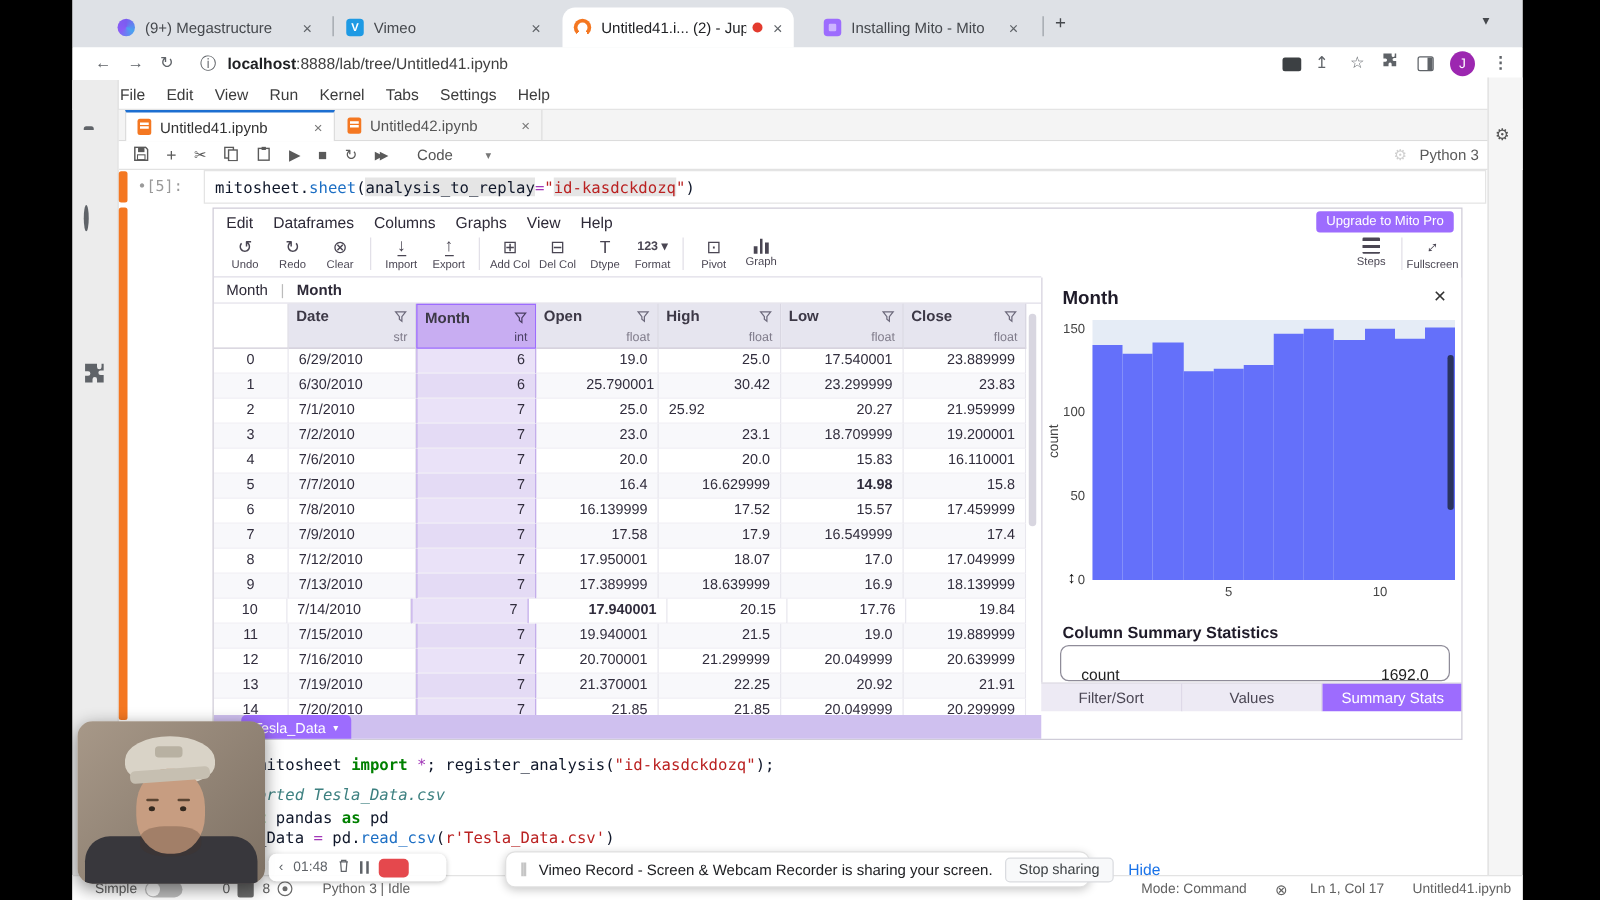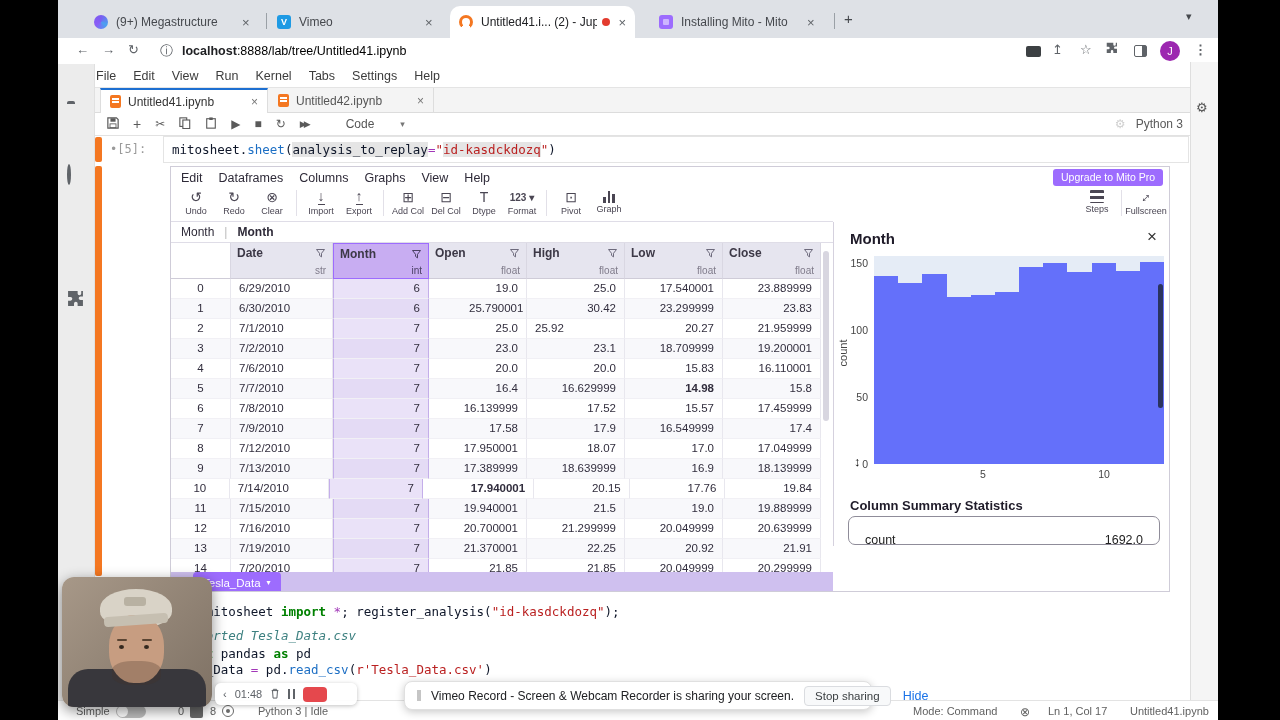--- a/index.html
+++ b/index.html
@@ -21,39 +21,39 @@
 .fav-jup{border-radius:50%;background:conic-gradient(from 220deg,#f47721 0 78%,transparent 78%)}
 .fav-jup::after{content:"";position:absolute;inset:3px;background:#fff;border-radius:50%}
 .ctab.active .fav-jup::after{background:#fff}
 .fav-mito{border-radius:3px;background:#9d6cfe}
 .fav-mito::after{content:"";position:absolute;inset:4px;background:#cdb4ff;border-radius:1px}
 .recdot{width:8px;height:8px;border-radius:50%;background:#e33b2e;margin-left:5px;flex:0 0 8px}
 #addressbar{left:0;top:38px;width:1160px;height:26px;background:#fff;display:flex;align-items:center}
 .aicon{color:#5f6368;font-size:13px;position:absolute;top:42px}
 #urltext{position:absolute;top:44px;left:124px;font-size:12.5px;color:#202124;white-space:nowrap}
 #urltext .host{font-weight:600;color:#202124}
-#urltext .rest{color:#000000}
+#urltext .rest{color:#404040}
 .avatar{position:absolute;top:41px;left:1102px;width:20px;height:20px;border-radius:50%;background:#9c27b0;color:#fff;font-size:11px;display:flex;align-items:center;justify-content:center}
 .casticon{position:absolute;top:46px;left:968px;width:15px;height:11px;background:#3c4043;border-radius:2px}
 .panelicon{position:absolute;top:45px;left:1076px;width:13px;height:12px;border:1.5px solid #5f6368;border-radius:2px}
 .panelicon::after{content:"";position:absolute;right:0;top:0;bottom:0;width:4px;background:#5f6368}
 
 #jmenubar{left:0;top:64px;width:1160px;height:24px;background:#fff;border-bottom:1px solid #e4e4e4;display:flex;align-items:center;gap:17px;padding-left:38px;font-size:12.5px;color:#3c3c3c}
 .jlogo{position:absolute;left:10px;top:68px;width:17px;height:15px}
 .jlogo::before{content:"";position:absolute;left:1px;right:1px;top:-1px;height:8px;border-top:3px solid #f47721;border-radius:50%}
 .jlogo::after{content:"";position:absolute;left:1px;right:1px;bottom:-1px;height:8px;border-bottom:3px solid #f47721;border-radius:50%}
 #doctabs{left:37px;top:88px;width:1123px;height:25px;background:#f4f4f4;border-bottom:1px solid #dcdcdc}
 .dtab{position:absolute;top:0;height:25px;display:flex;align-items:center;gap:7px;padding:0 9px;font-size:12px;color:#555;border-right:1px solid #ddd}
 .dtab.active{background:#fff;border-top:2px solid #1d6fd1;border-left:1px solid #ddd;color:#333}
 .nbicon{width:11px;height:13px;background:#f47721;border-radius:2px;position:relative}
 .nbicon::after{content:"";position:absolute;left:2px;right:2px;top:3px;height:2px;background:#fff;box-shadow:0 3px 0 #fff}
 .dclose{color:#777;font-size:12px}
 #jtoolbar{left:37px;top:113px;width:1123px;height:23px;background:#fff;border-bottom:1px solid #e2e2e2;display:flex;align-items:center;gap:14px;padding-left:12px;font-size:13px;color:#5a5a5a}
 #jtoolbar .ji{font-size:12px;color:#5a5a5a}
-.codesel{display:flex;align-items:center;gap:26px;font-size:12px;color:#555;margin-left:24px}
+.codesel{display:flex;align-items:center;gap:26px;font-size:12px;color:#555;margin-left:12px}
 .ktools{margin-left:auto;display:flex;align-items:center;gap:10px;padding-right:14px}
 .kring{width:11px;height:11px;border:1.6px solid #757575;border-radius:50%}
 #sidebar{left:0;top:64px;width:37px;height:656px;background:#ececec;border-right:1px solid #e0e0e0}
 .sbi{position:absolute;left:9px;color:#5f6368}
 .foldericon{width:17px;height:12px;background:#5f6368;border-radius:2px;position:relative}
 .foldericon::before{content:"";position:absolute;top:-3px;left:0;width:8px;height:3px;background:#5f6368;border-radius:2px 2px 0 0}
 .reccirc{width:15px;height:15px;border:2px solid #5f6368;border-radius:50%;position:relative}
 .reccirc::after{content:"";position:absolute;inset:3px;background:#5f6368;border-radius:1px}
 .listicon{width:16px;height:12px;background:repeating-linear-gradient(#5f6368 0 2px,transparent 2px 5px)}
 #rightstrip{left:1132px;top:62px;width:28px;height:658px;background:#f5f5f5;border-left:1px solid #dedede}
@@ -576,20 +576,25 @@
         <div id="cursor">↕</div>
         <div id="sumtitle">Column Summary Statistics</div>
         <div id="statbox">
           <div class="srow">
               <span>count</span>
               <span>1692.0</span>
             </div>
         </div>
       </div>
 
+      <div class="tptabs abs">
+        <div class="tptab">Filter/Sort</div>
+        <div class="tptab">Values</div>
+        <div class="tptab selp">Summary Stats</div>
+      </div>
       <div id="teslabar" class="abs">
         <div id="teslatab">
           <span>Tesla_Data</span>
           <span style="font-size:8px">▾</span>
         </div>
       </div>
     </div>
 
     <div id="outcode" class="abs code"><div class="cline" style="top: 2px;"><span class="kw">from </span><span class="nm">mitosheet </span><span class="kw">import </span><span class="op">*</span><span class="nm">; register_analysis(</span><span class="str">"id-kasdckdozq"</span><span class="nm">);</span></div><div class="cline" style="top: 26px;"><span class="cm"># Imported Tesla_Data.csv</span></div><div class="cline" style="top: 44px;"><span class="kw">import </span><span class="nm">pandas </span><span class="kw">as </span><span class="nm">pd</span></div><div class="cline" style="top: 60px;"><span class="nm">Tesla_Data </span><span class="op">= </span><span class="nm">pd.</span><span class="fn">read_csv</span><span class="nm">(</span><span class="str">r'Tesla_Data.csv'</span><span class="nm">)</span></div></div>
 

